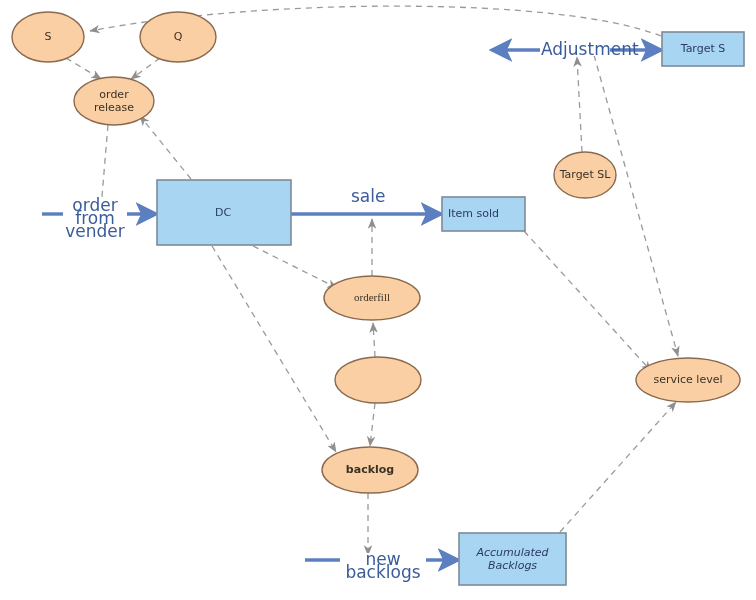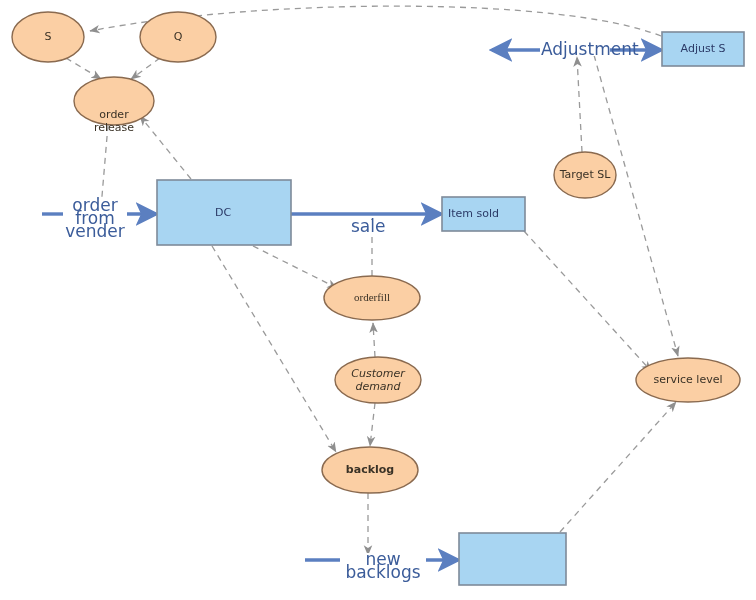--- a/index.html
+++ b/index.html
@@ -123,32 +123,32 @@
     <g>
       <rect x="157" y="180" width="134" height="65" fill="#a8d5f2" stroke="#7e8a99" stroke-width="1.6"></rect>
       <rect x="442" y="197" width="83" height="34" fill="#a8d5f2" stroke="#7e8a99" stroke-width="1.6"></rect>
       <rect x="662" y="32" width="82" height="34" fill="#a8d5f2" stroke="#7e8a99" stroke-width="1.6"></rect>
       <rect x="459" y="533" width="107" height="52" fill="#a8d5f2" stroke="#7e8a99" stroke-width="1.6"></rect>
     </g>
   </svg>
 
   <div class="node-label" style="left:8px; top:30px; width:80px;">S</div>
   <div class="node-label" style="left:138px; top:30px; width:80px;">Q</div>
-  <div class="node-label" style="left:64px; top:88px; width:100px;margin-top:20px;">order
+  <div class="node-label" style="left:64px; top:88px; width:100px;">order
 release</div>
   <div class="node-label" style="left:322px; top:291px; width:100px;font-family:Liberation Serif, serif;">orderfill</div>
-  <div class="node-label" style="left:328px; top:367px; width:100px; font-style:italic;">Customer
-demand</div>
   <div class="node-label" style="left:320px; top:463px; width:100px;font-weight:bold;">backlog</div>
   <div class="node-label" style="left:545px; top:168px; width:80px;">Target SL</div>
   <div class="node-label" style="left:633px; top:373px; width:110px;">service level</div>
 
   <div class="node-label box-label" style="left:173px; top:206px; width:100px;">DC</div>
   <div class="node-label box-label" style="left:442px; top:207px; width:63px;">Item sold</div>
-  <div class="node-label box-label" style="left:662px; top:42px; width:82px;">Adjust S</div>
+  <div class="node-label box-label" style="left:662px; top:42px; width:82px;">Target S</div>
+  <div class="node-label box-label" style="left:459px; top:546px; width:107px; font-style:italic;">Accumulated
+Backlogs</div>
 
   <div class="flow-label" style="left:63px; top:199px; width:62px;">order from
 vender</div>
-  <div class="flow-label" style="left:350px; top:220px; width:30px;">sale</div>
+  <div class="flow-label" style="left:350px; top:190px; width:30px;">sale</div>
   <div class="flow-label" style="left:540px; top:43px; width:68px;">Adjustment</div>
   <div class="flow-label" style="left:340px; top:553px; width:84px;">new backlogs</div>
 
 </div>
 
 </body></html>

